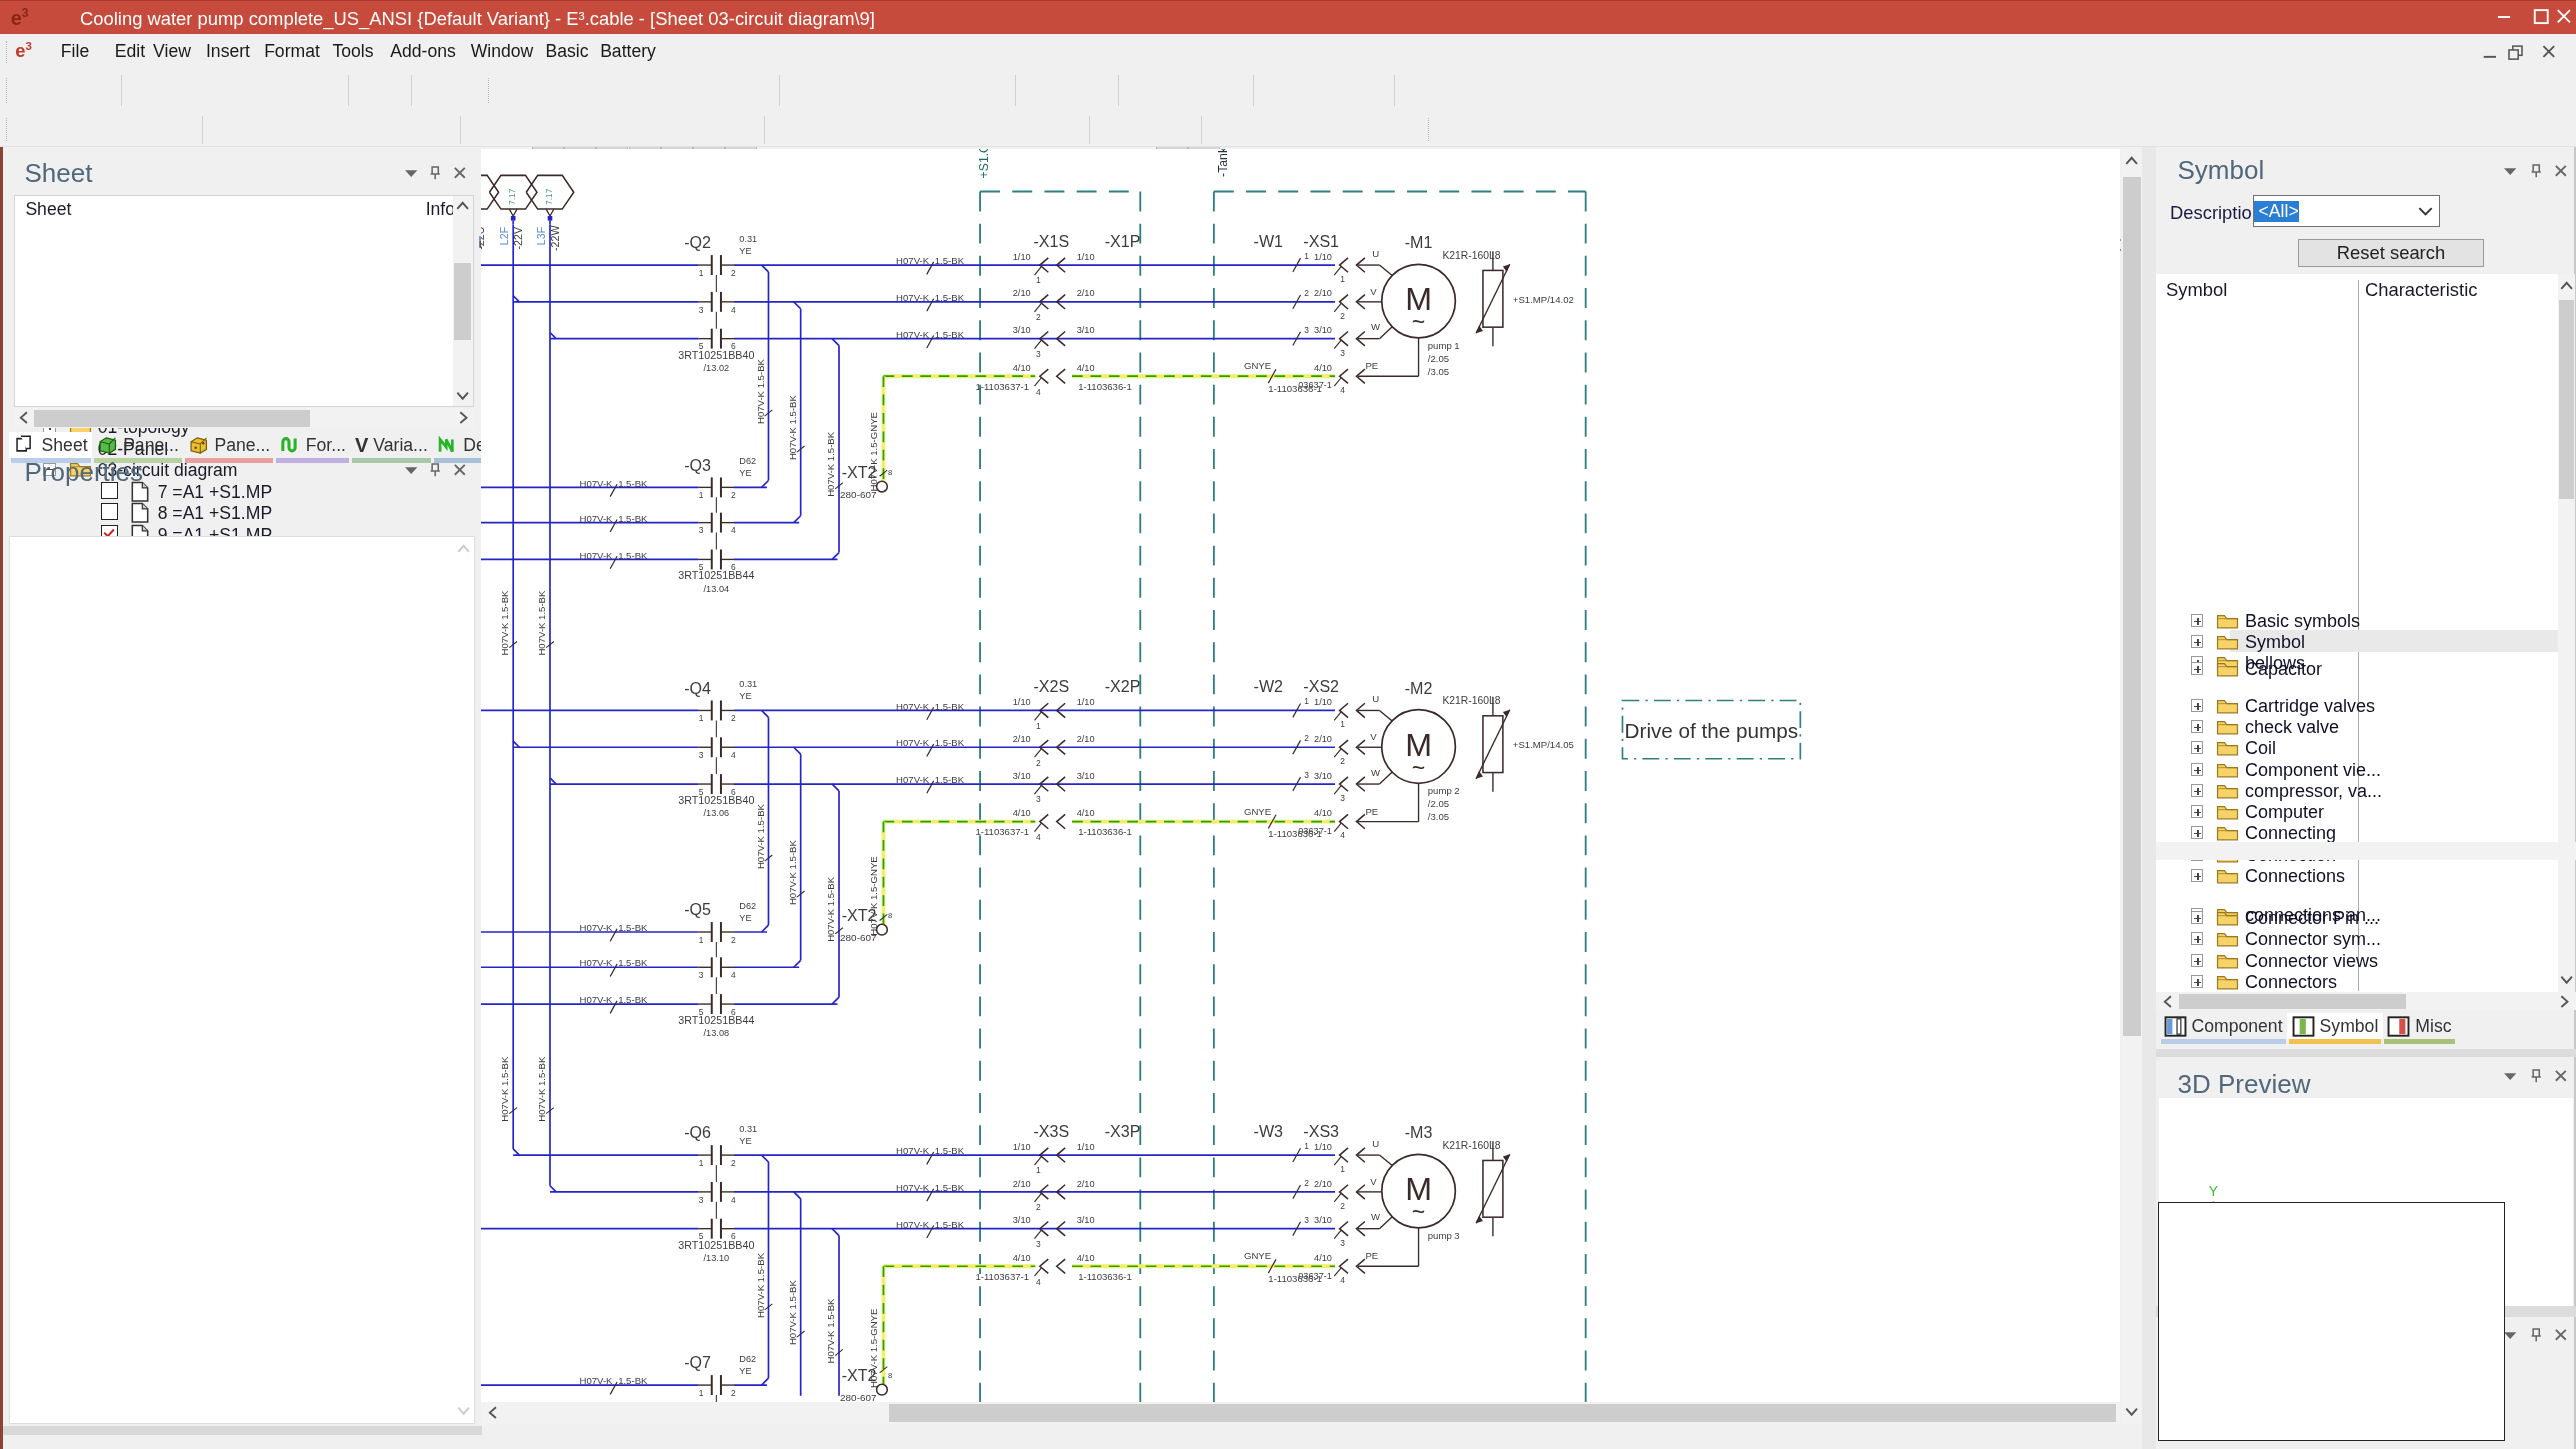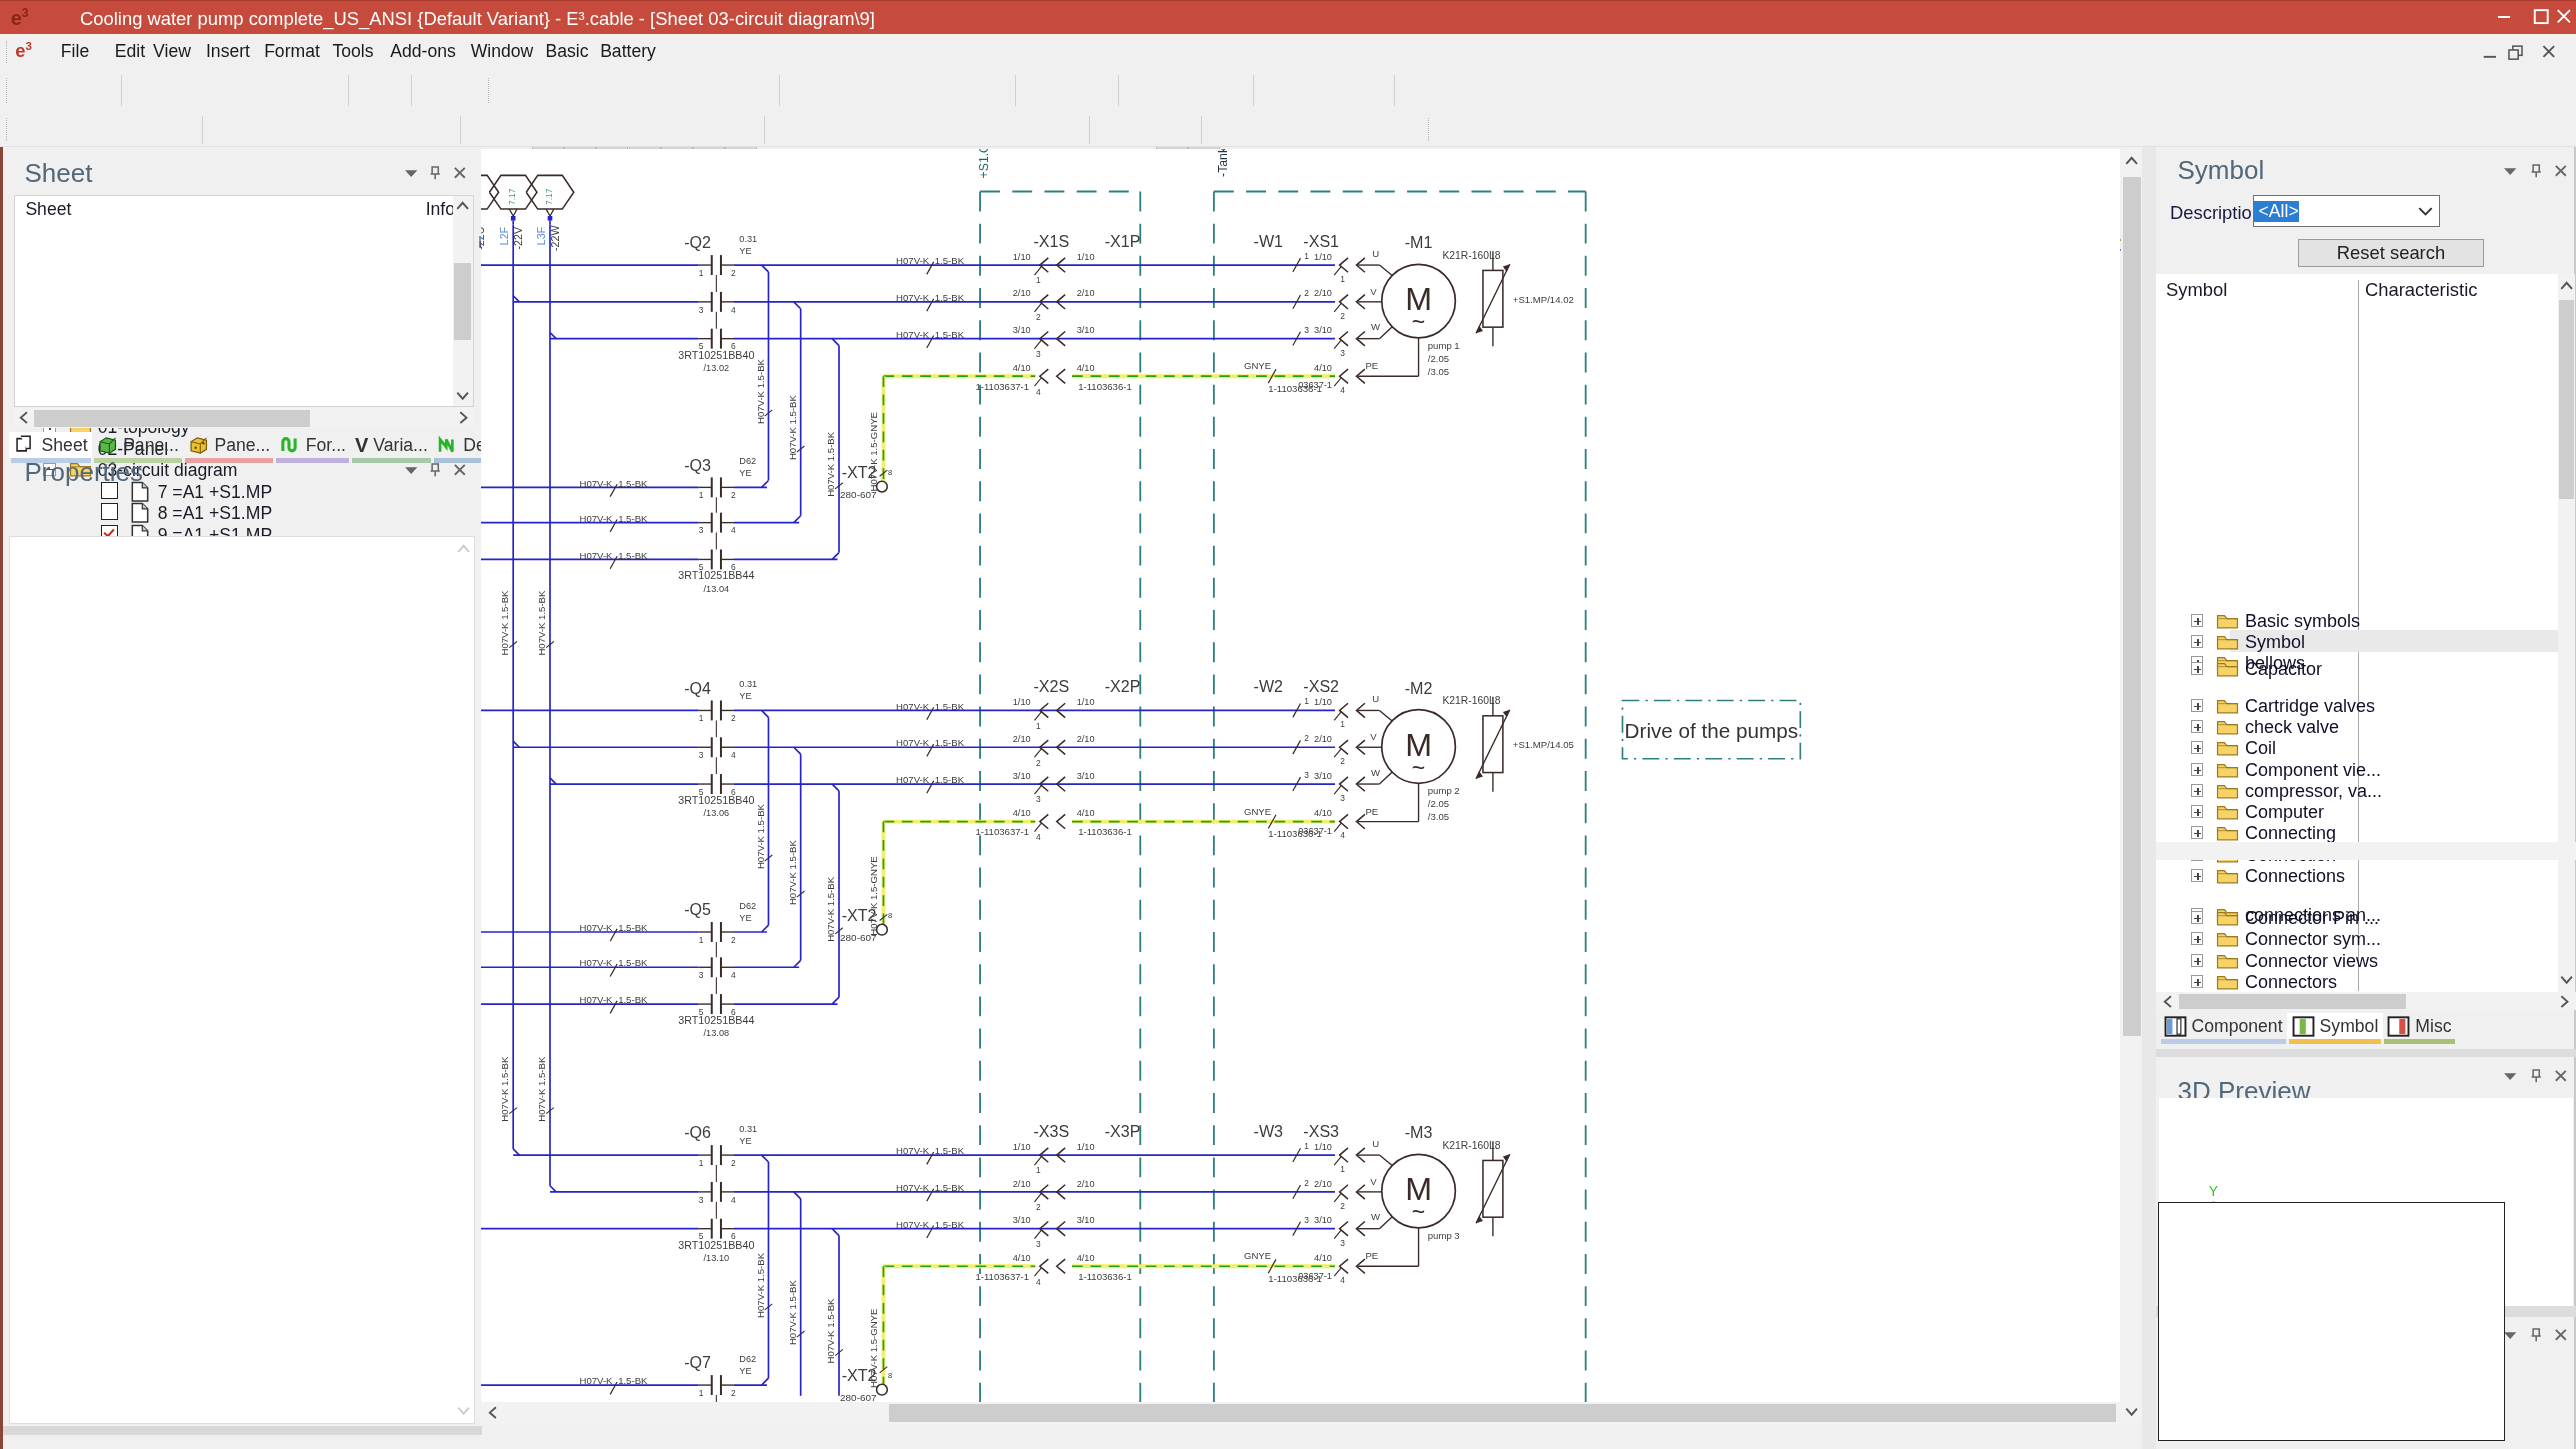--- a/index.html
+++ b/index.html
@@ -1610,21 +1610,21 @@
             <rect x="10" y="5" width="8" height="20" fill="#7ab648"></rect>
           </svg>&nbsp;Symbol<span class="ul" style="background:#f0c050"></span></div>
     <div class="tab"><svg width="23" height="23" viewBox="0 0 30 30">
             <rect x="2" y="3" width="26" height="24" fill="#fff" stroke="#222" stroke-width="2.5"></rect>
             <rect x="16" y="5" width="8" height="20" fill="#d45048"></rect>
           </svg>&nbsp;Misc<span class="ul" style="background:#a8c078"></span></div>
   </div>
   <div class="abs" style="left:0;top:902px;width:420px;height:7.7px;background:#dcdcdc"></div>
   <div class="phead" style="top:759px"></div>
   <div class="phead" style="top:909px">
-    <div class="pt" style="top:20px">3D Preview</div>
+    <div class="pt" style="top:13px">3D Preview</div>
     <svg class="hic" style="left:345px;top:10.7px" width="18.4" height="18.4" viewBox="0 0 24 24">
           <path d="M4 8 l8 9 l8 -9 z" fill="#666"></path>
         </svg>
     <svg class="hic" style="left:371px;top:10.7px" width="18.4" height="18.4" viewBox="0 0 24 24">
           <path d="M8 4 h8 v9 h-8 z M6 13 h12 M12 13 v7" stroke="#666" stroke-width="2" fill="none"></path>
         </svg>
     <svg class="hic" style="left:396px;top:10.7px" width="18.4" height="18.4" viewBox="0 0 24 24">
           <path d="M5 5 l13 13 m0 -13 l-13 13" stroke="#666" stroke-width="2.5"></path>
         </svg>
   </div>

